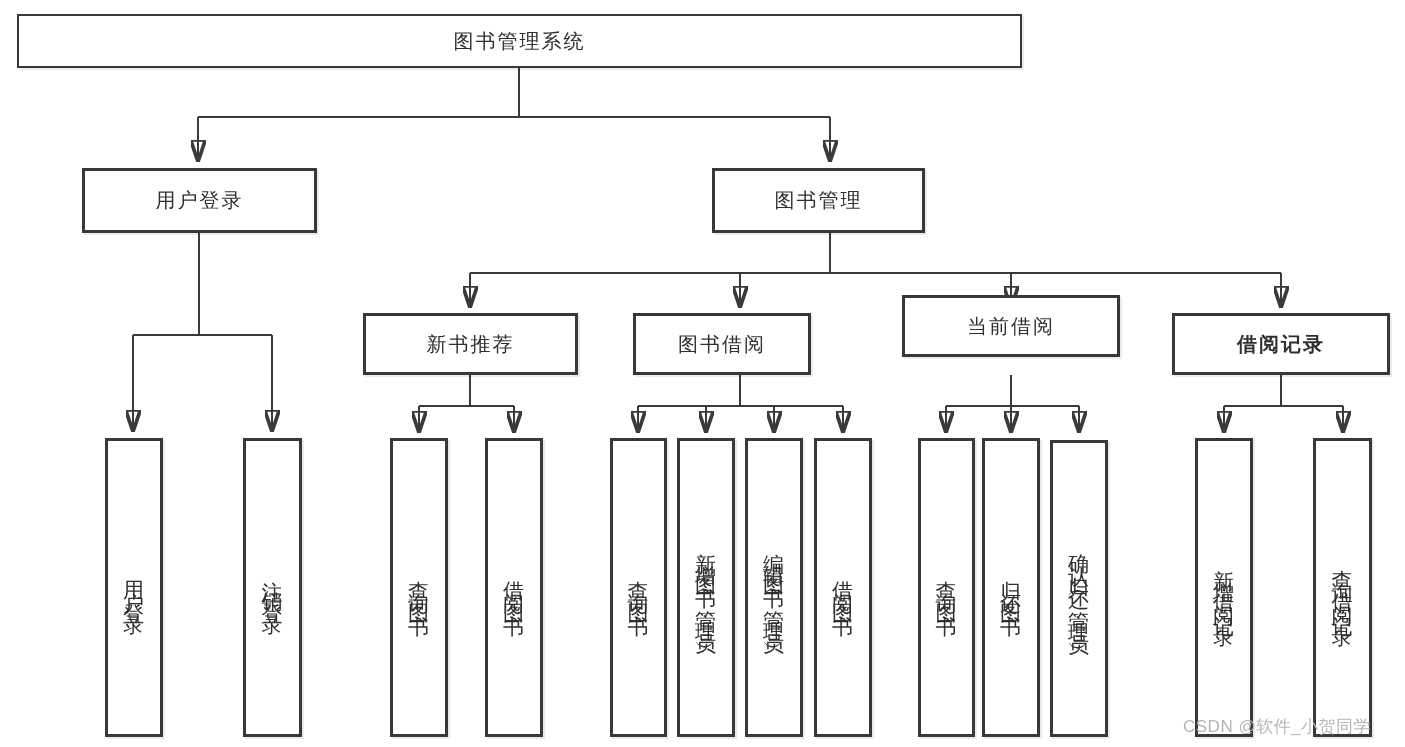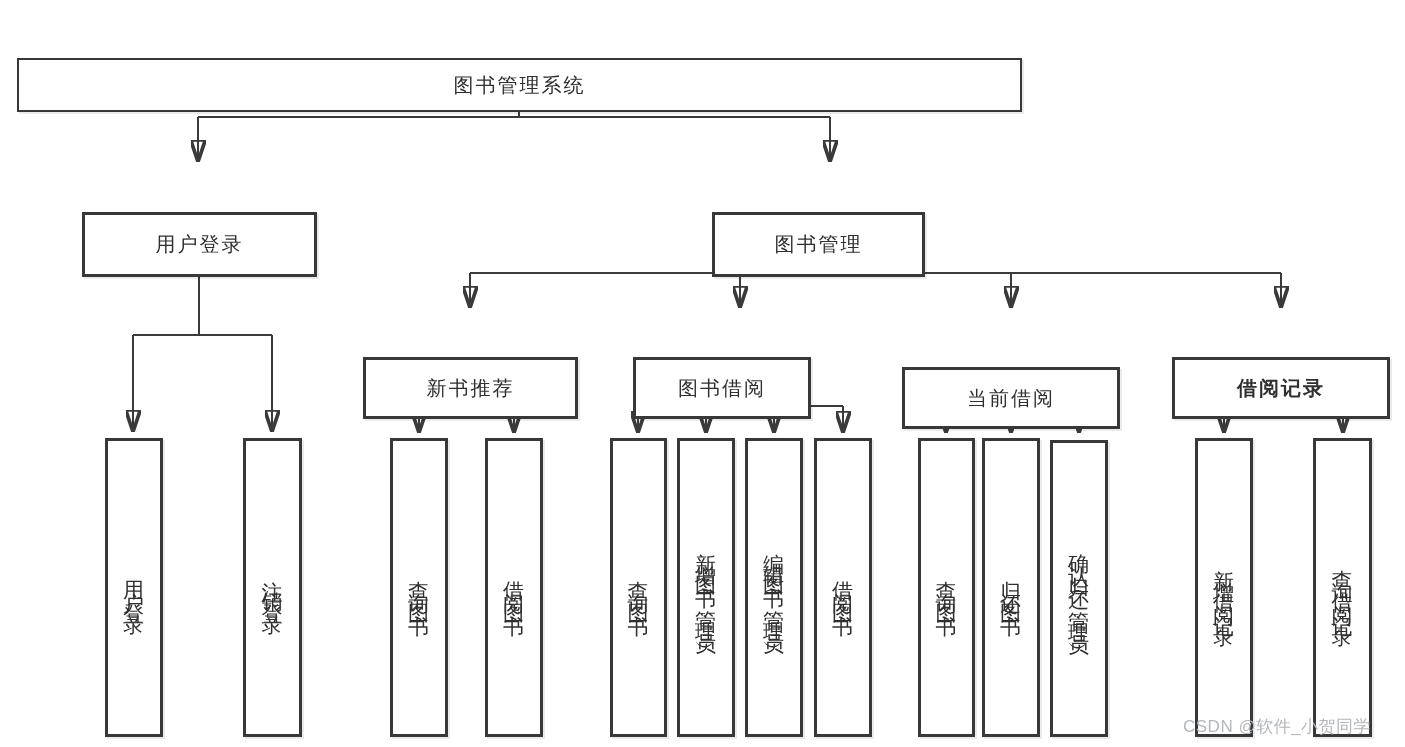--- a/index.html
+++ b/index.html
@@ -24,21 +24,21 @@
     position:absolute;
     background:#fff;
     border:2px solid var(--border-color);
     display:flex;align-items:center;justify-content:center;
     box-sizing:border-box;
     z-index:2;
     font-size:20px;
     letter-spacing:2px;
     box-shadow:2px 2px 0 rgba(0,0,0,0.08);
   }
-  .hbox{white-space:nowrap;margin-top:44px;}
+  .hbox{white-space:nowrap;}
   .lv23{border-width:3px;}
   .vbox{
     border-width:3px;
     writing-mode:vertical-rl;
     text-orientation:upright;
     font-size:21px;
     letter-spacing:0.55em;
     line-height:1;
     text-align:center;
   }
@@ -98,21 +98,21 @@
     <path d="M1343,406 V431" marker-end="url(#arrow)"></path>
   </svg>
 
   <div class="box hbox" style="left:17px;top:14px;width:1005px;height:54px;">图书管理系统</div>
 
   <div class="box hbox lv23" style="left:82px;top:168px;width:235px;height:65px;">用户登录</div>
   <div class="box hbox lv23" style="left:712px;top:168px;width:213px;height:65px;">图书管理</div>
 
   <div class="box hbox lv23" style="left:363px;top:313px;width:215px;height:62px;">新书推荐</div>
   <div class="box hbox lv23" style="left:633px;top:313px;width:178px;height:62px;">图书借阅</div>
-  <div class="box hbox lv23" style="left:902px;top:323px;width:218px;height:62px;">当前借阅</div>
+  <div class="box hbox lv23" style="left:902px;top:295px;width:218px;height:62px;">当前借阅</div>
   <div class="box hbox lv23" style="left:1172px;top:313px;width:218px;height:62px;font-weight:bold;">借阅记录</div>
 
   <div class="box vbox" style="left:105px;top:438px;width:58px;height:299px;">用户登录</div>
   <div class="box vbox" style="left:243px;top:438px;width:59px;height:299px;">注销登录</div>
 
   <div class="box vbox" style="left:390px;top:438px;width:58px;height:299px;">查询图书</div>
   <div class="box vbox" style="left:485px;top:438px;width:58px;height:299px;">借阅图书</div>
 
   <div class="box vbox" style="left:610px;top:438px;width:57px;height:299px;">查询图书</div>
   <div class="box vbox" style="left:677px;top:438px;width:58px;height:299px;">新增图书（管理员）</div>

